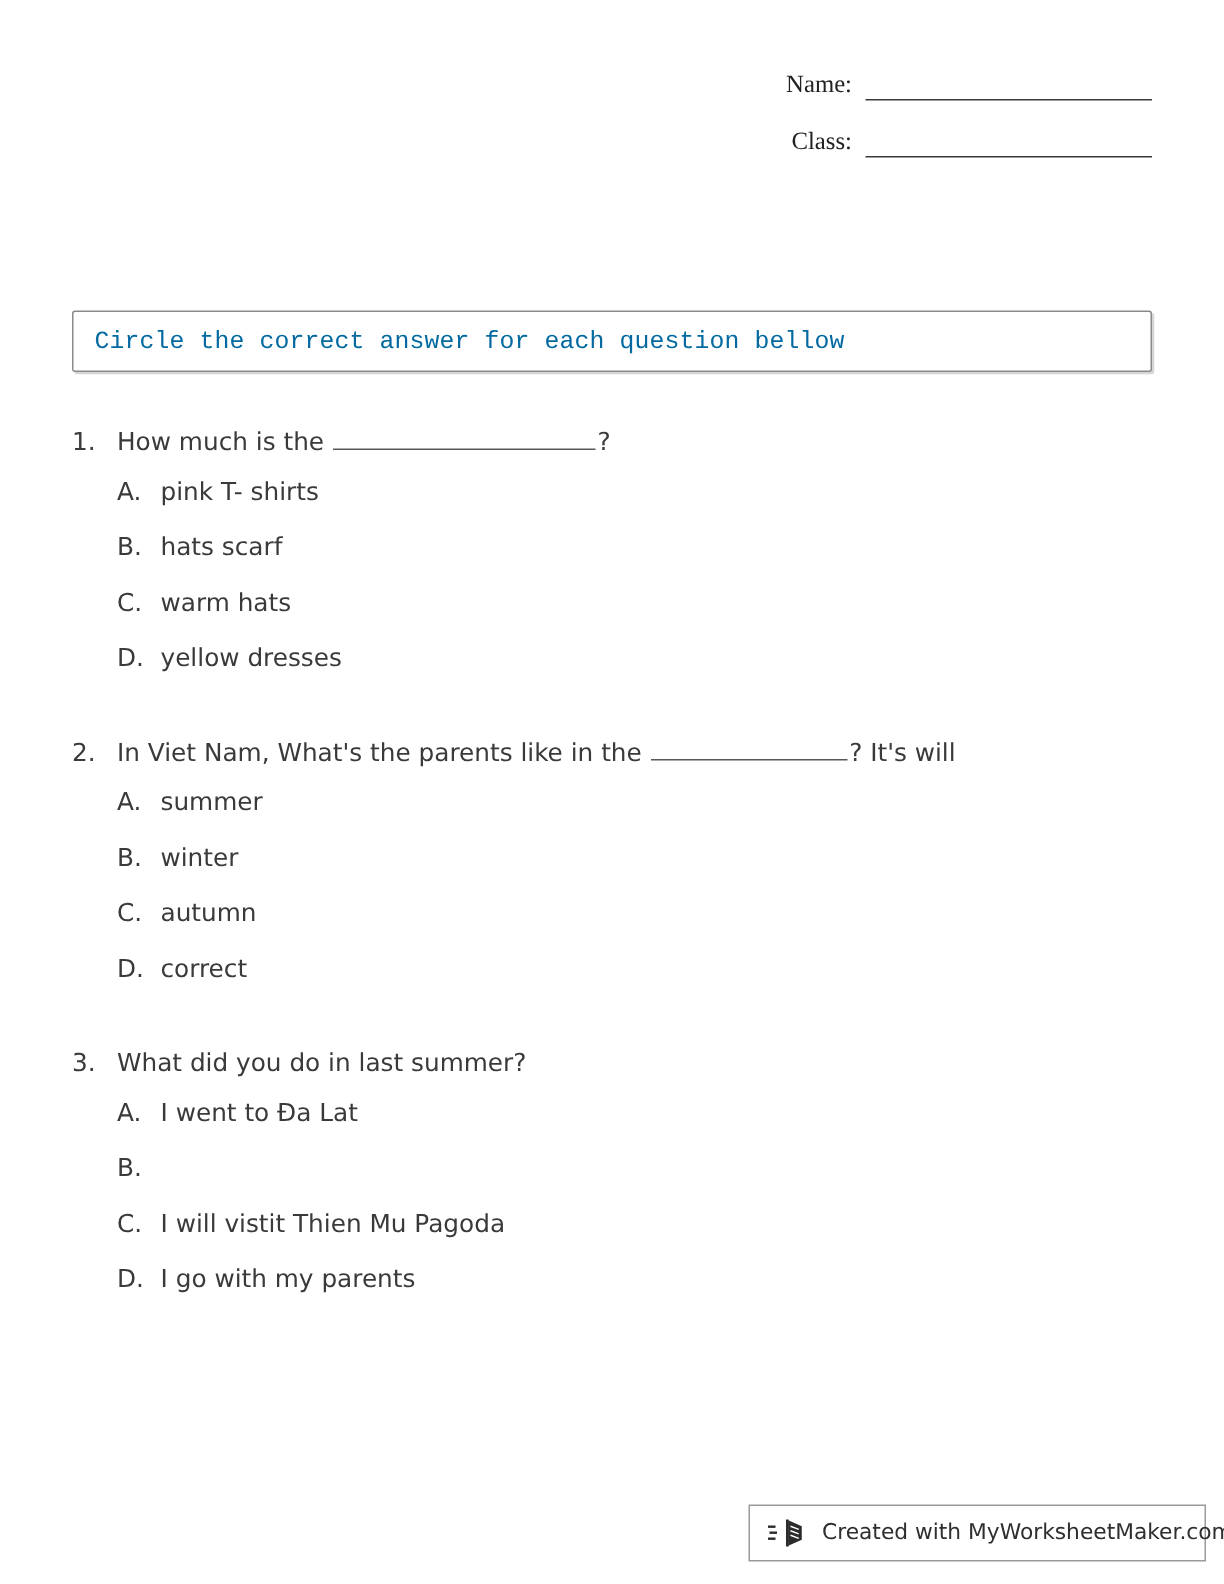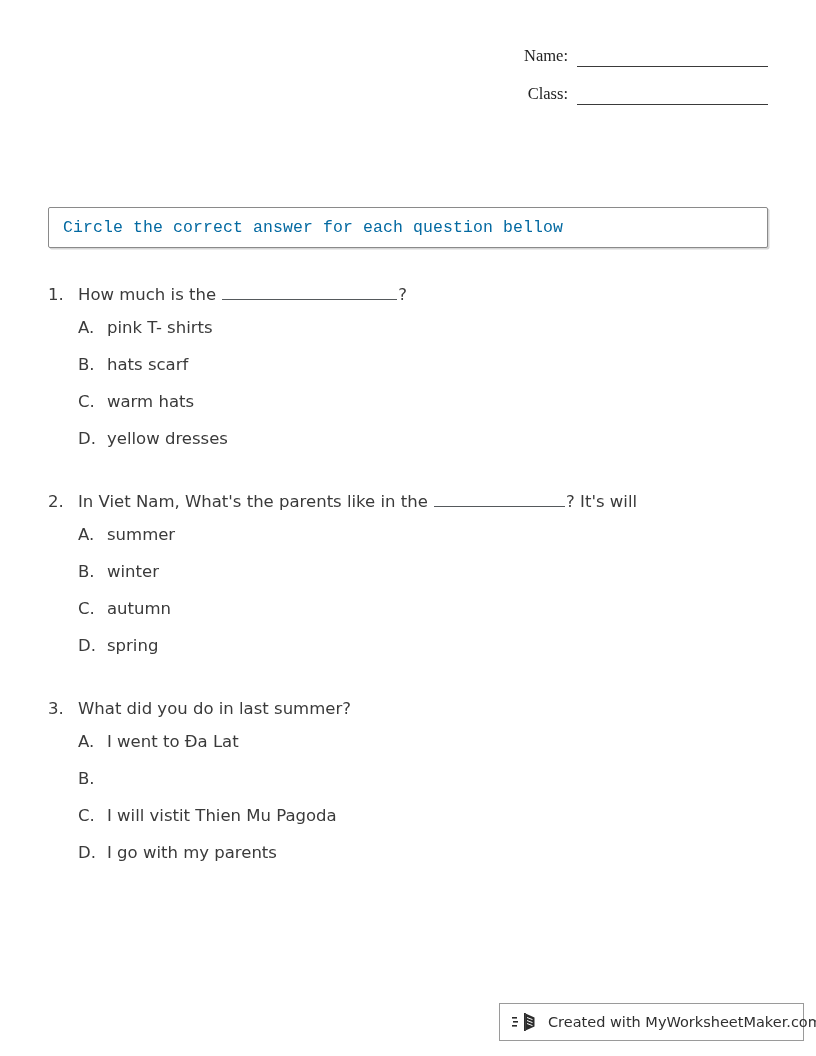--- a/index.html
+++ b/index.html
@@ -209,21 +209,21 @@
         <div class="option-row">
           <span class="option-letter">B.</span>
           <span class="option-text">winter</span>
         </div>
         <div class="option-row">
           <span class="option-letter">C.</span>
           <span class="option-text">autumn</span>
         </div>
         <div class="option-row">
           <span class="option-letter">D.</span>
-          <span class="option-text">spring</span>
+          <span class="option-text">correct</span>
         </div>
       </div>
     </div>
     <div class="question-block">
       <div class="question-line">
         <span class="question-number">3.</span>
         <span class="question-text">
           <span class="q-seg">What did you do in last summer?</span>
         </span>
       </div>

